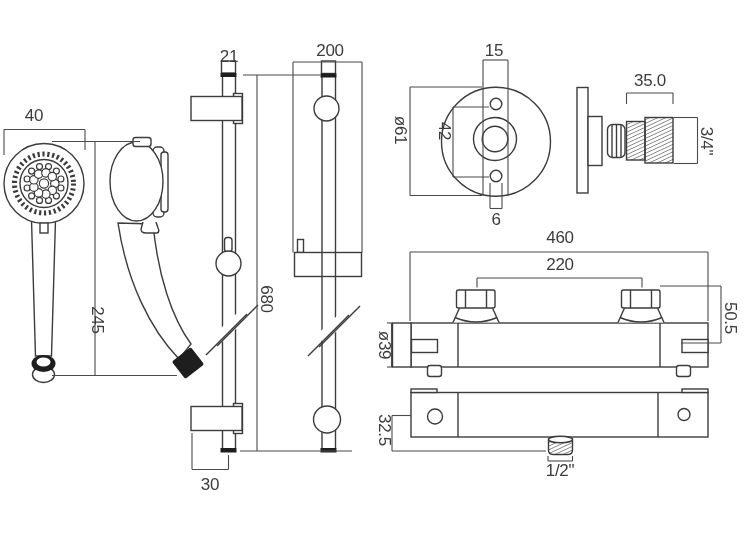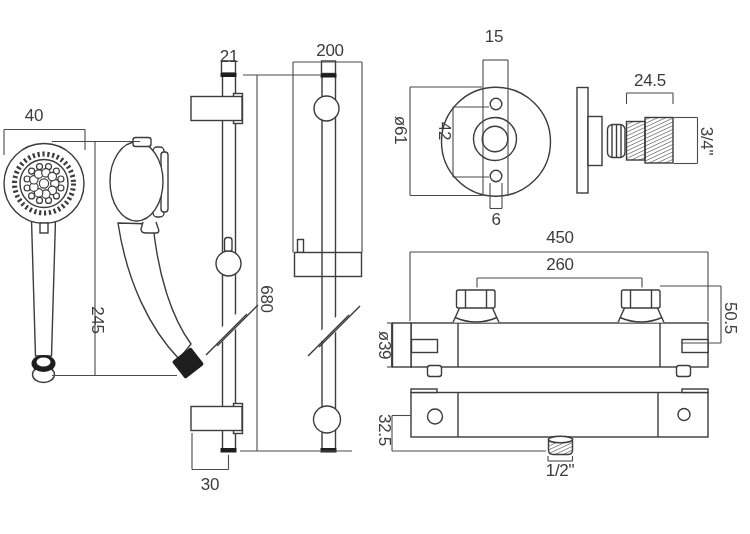--- a/index.html
+++ b/index.html
@@ -258,25 +258,25 @@
     </g>
   </g>
 </svg>
 
 <div class="dim" style="left:34px;top:115px">40</div>
 <div class="dim v" style="left:97px;top:320px">245</div>
 <div class="dim" style="left:229px;top:56px">21</div>
 <div class="dim" style="left:330px;top:50px">200</div>
 <div class="dim v" style="left:266px;top:299px">680</div>
 <div class="dim" style="left:210px;top:484px">30</div>
-<div class="dim" style="left:494px;top:36px">15</div>
+<div class="dim" style="left:494px;top:50px">15</div>
 <div class="dim v" style="left:400px;top:130px">ø61</div>
 <div class="dim v" style="left:444px;top:131px">42</div>
 <div class="dim" style="left:496px;top:219px">6</div>
-<div class="dim" style="left:650px;top:80px">24.5</div>
+<div class="dim" style="left:650px;top:80px">35.0</div>
 <div class="dim v" style="left:706px;top:141px">3/4"</div>
-<div class="dim" style="left:560px;top:237px">450</div>
-<div class="dim" style="left:560px;top:264px">260</div>
+<div class="dim" style="left:560px;top:237px">460</div>
+<div class="dim" style="left:560px;top:264px">220</div>
 <div class="dim v" style="left:730px;top:318px">50.5</div>
 <div class="dim v" style="left:384px;top:345px">ø39</div>
 <div class="dim v" style="left:384px;top:430px">32.5</div>
 <div class="dim" style="left:560px;top:470px">1/2"</div>
 </div>
 
 </body></html>

